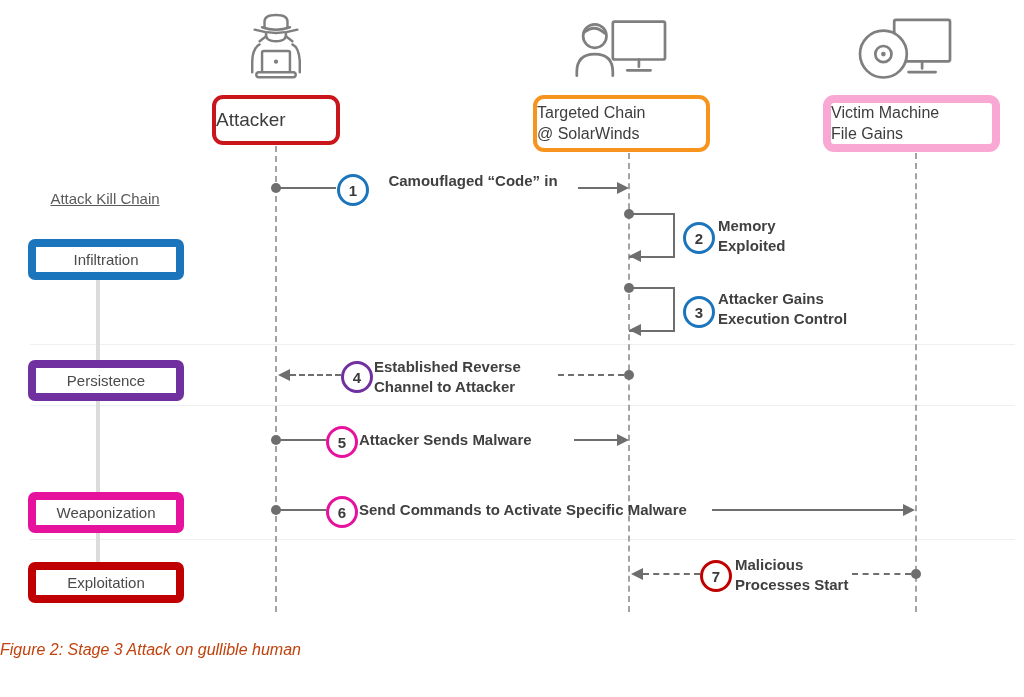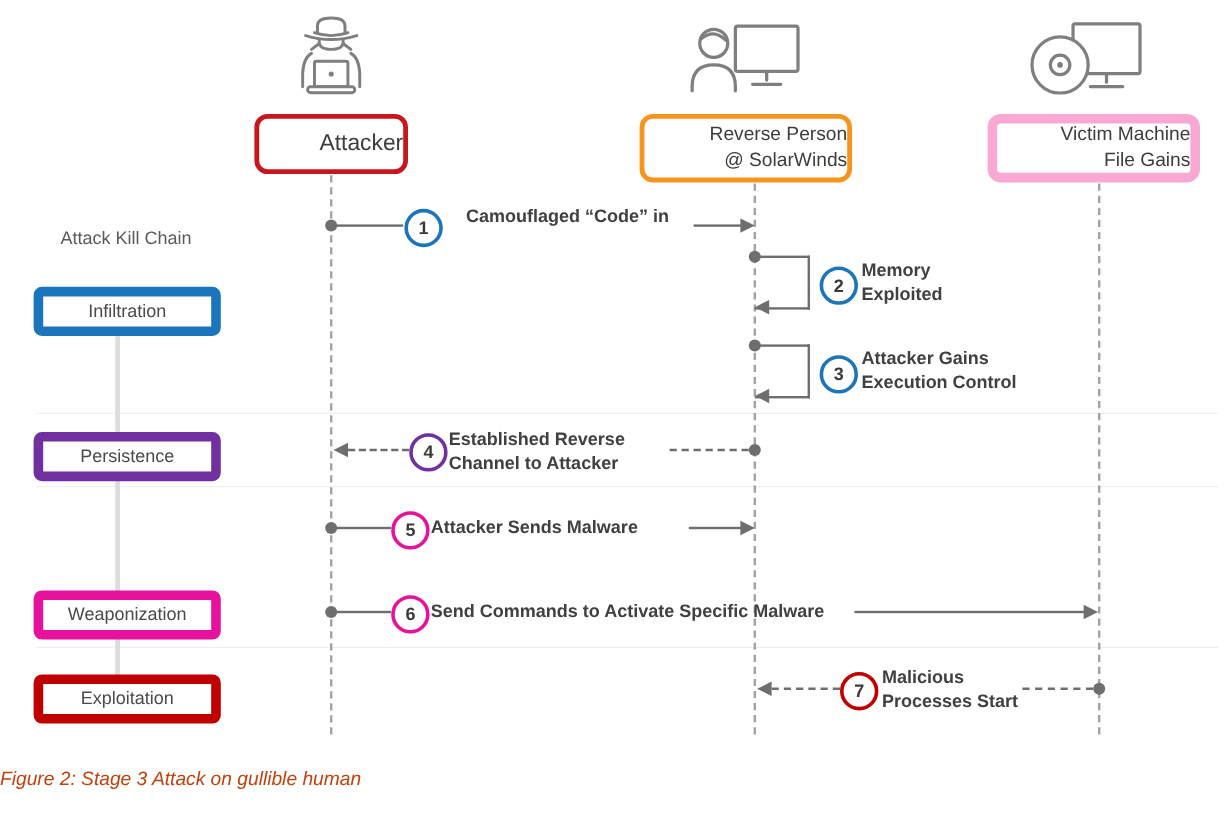--- a/index.html
+++ b/index.html
@@ -7,27 +7,27 @@
     position:relative;width:1024px;height:697px;background:#ffffff;
     font-family:"Liberation Sans", sans-serif;overflow:hidden;
   }
   
   .row-sep{position:absolute;left:30px;width:985px;height:1px;background:#efefef;}
   
   .lifeline{position:absolute;width:0;border-left:2px dashed #a3a3a3;}
   
   .actor-box{
     position:absolute;background:#fff;border-radius:11px;
-    display:flex;flex-direction:column;align-items:flex-end;justify-content:center;
-    color:#3d3d3d;text-align:center;line-height:1.28;box-sizing:border-box;padding-left:36px;
+    display:flex;flex-direction:column;align-items:flex-start;justify-content:center;
+    color:#3d3d3d;text-align:center;line-height:1.28;box-sizing:border-box;
   }
   .actor-icon{position:absolute;}
   
   .kc-title{position:absolute;left:20px;top:190px;width:170px;text-align:center;
-    font-size:15px;color:#5a5a5a;}
+    font-size:15px;color:#5a5a5a;text-decoration:underline;}
   .kc-connector{position:absolute;left:96px;top:254px;width:4px;height:322px;background:#dcdcdc;z-index:0;}
   .stage-box{
     position:absolute;left:28px;width:140px;height:25px;background:#fff;border-radius:7px;
     display:flex;align-items:center;justify-content:center;font-size:15px;color:#4a4a4a;
     z-index:2;border:8px solid #14b8a6;
   }
   
   .msg-line{position:absolute;height:2px;background:#6e6e6e;}
   .msg-dash{position:absolute;height:0;border-top:2px dashed #6e6e6e;}
   .dot{position:absolute;width:10px;height:10px;border-radius:50%;background:#6e6e6e;}
@@ -78,21 +78,21 @@
   <div class="actor-icon" style="left:566px;top:16px">
     <svg width="108" height="78" viewBox="0 0 120 86" fill="none" stroke="#7f7f7f" stroke-width="3" stroke-linecap="round" stroke-linejoin="round">
       <rect x="52" y="6" width="58" height="42" rx="2"></rect>
       <path d="M81 48 v8 M68 60 h26"></path>
       <circle cx="32" cy="22" r="13" fill="#ffffff"></circle>
       <path d="M20 18 q12 -10 23 1"></path>
       <path d="M12 66 v-4 q0 -20 20 -20 q20 0 20 20 v4" fill="#ffffff"></path>
     </svg>
   </div>
   <div class="actor-box" style="left:533px;top:95px;width:177px;height:57px;border:4px solid #f7941d;font-size:16px">
-    <span>Reverse Person</span>
+    <span>Targeted Chain</span>
     <span>@ SolarWinds</span>
   </div>
 
   <div class="actor-icon" style="left:851px;top:16px">
     <svg width="108" height="78" viewBox="0 0 120 86" fill="none" stroke="#7f7f7f" stroke-width="3" stroke-linecap="round" stroke-linejoin="round">
       <rect x="48" y="4" width="62" height="46" rx="2"></rect>
       <path d="M79 50 v8 M64 62 h30"></path>
       <circle cx="36" cy="42" r="26" fill="#ffffff"></circle>
       <circle cx="36" cy="42" r="9" fill="#ffffff"></circle>
       <circle cx="36" cy="42" r="2.6" fill="#7f7f7f" stroke="none"></circle>

